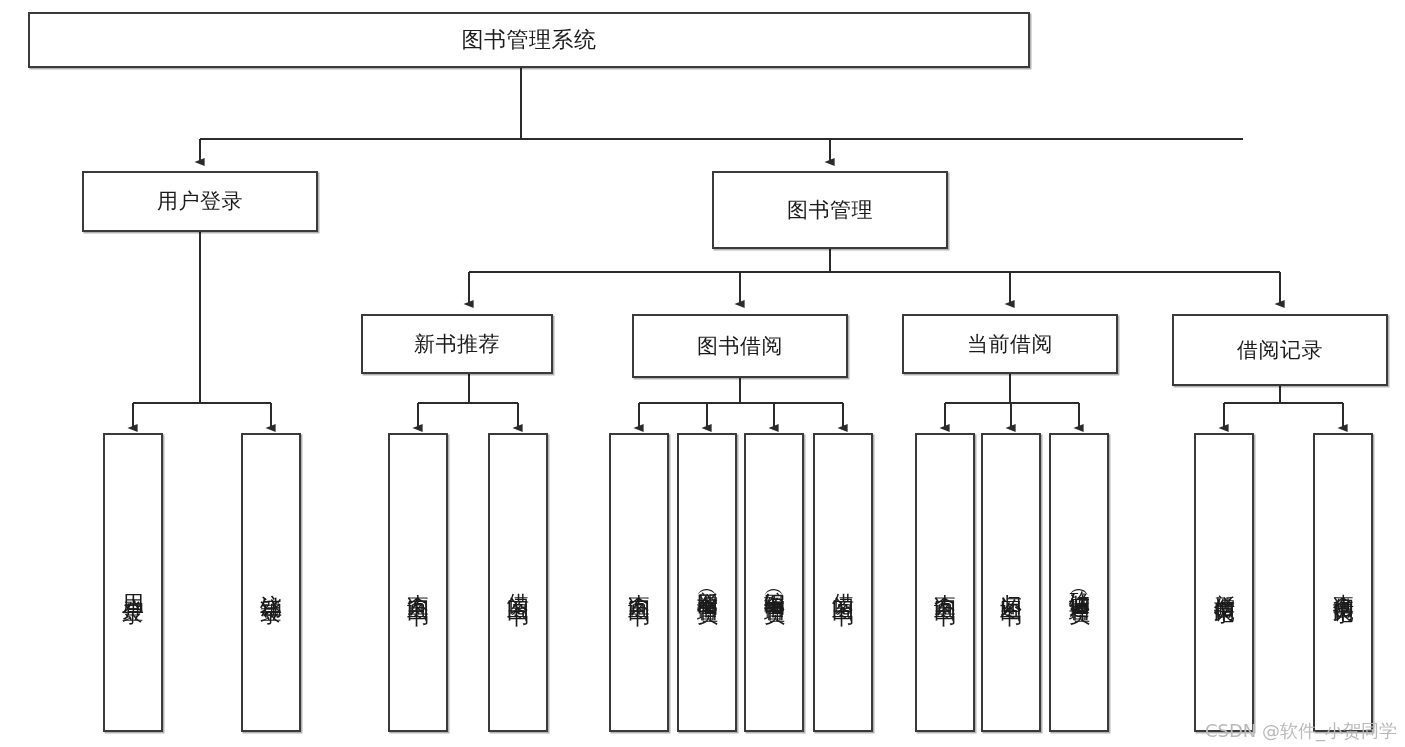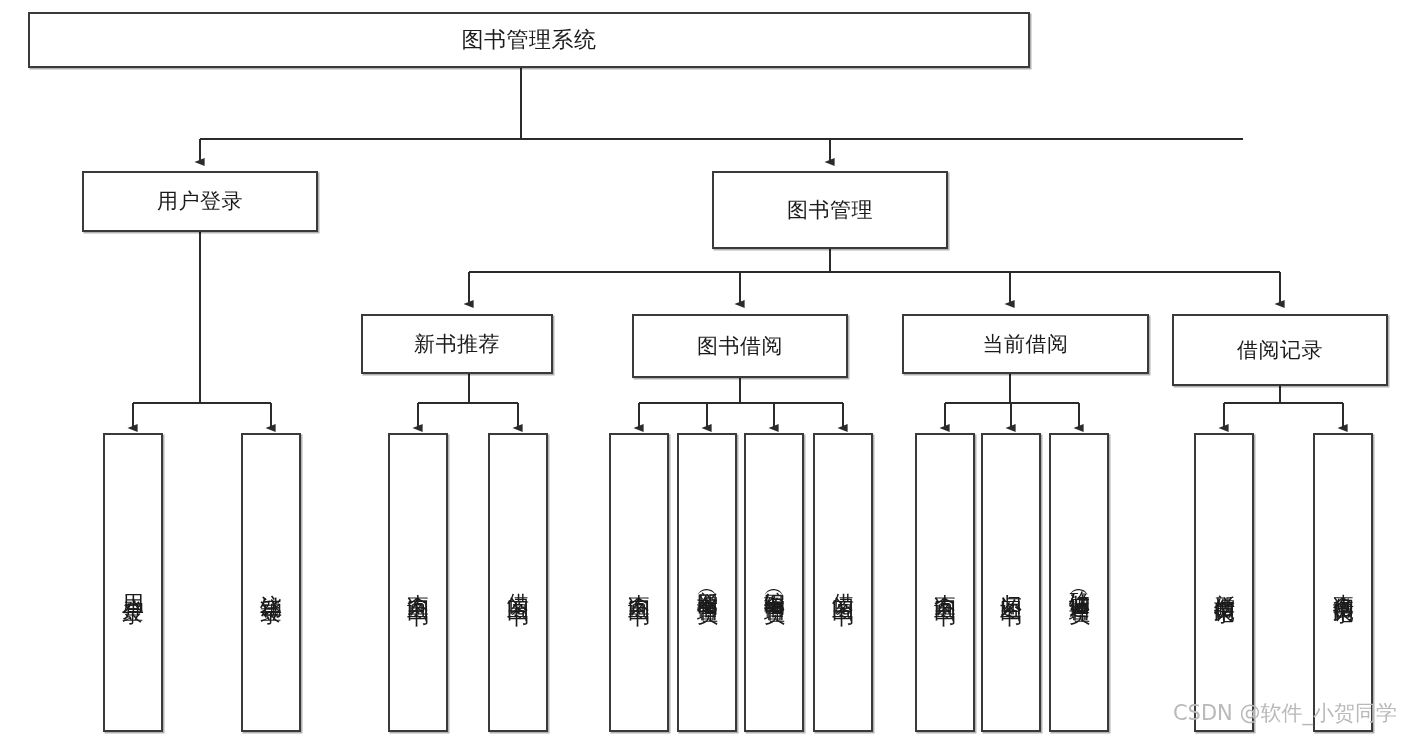--- a/index.html
+++ b/index.html
@@ -64,22 +64,22 @@
     letter-spacing: 3.5px;
     white-space: nowrap;
   }
   .node.vert.tall .lbl {
     font-size: 21px;
     letter-spacing: 2px;
   }
   #watermark {
     position: absolute;
     right: 8px;
-    bottom: 20px;
-    font-size: 21px;
+    bottom: 4px;
+    font-size: 18px;
     color: #b9b9b9;
     white-space: nowrap;
     user-select: none;
   }
 </style>
 </head>
 <body>
 
 <div id="canvas">
 
@@ -143,21 +143,21 @@
   <div class="node horiz" style="left:712px; top:171px; width:236px; height:78px;">
     <span class="lbl">图书管理</span>
   </div>
 
   <div class="node horiz" style="left:361px; top:314px; width:192px; height:60px;">
     <span class="lbl">新书推荐</span>
   </div>
   <div class="node horiz" style="left:632px; top:314px; width:216px; height:64px;">
     <span class="lbl">图书借阅</span>
   </div>
-  <div class="node horiz" style="left:902px; top:314px; width:247px; height:60px;">
+  <div class="node horiz" style="left:902px; top:314px; width:216px; height:60px;">
     <span class="lbl">当前借阅</span>
   </div>
   <div class="node horiz" style="left:1172px; top:314px; width:216px; height:72px;">
     <span class="lbl">借阅记录</span>
   </div>
 
   <div class="node vert" style="left:103px; top:433px; width:60px; height:299px;">
     <span class="lbl">用户登录</span>
   </div>
   <div class="node vert" style="left:241px; top:433px; width:60px; height:299px;">

